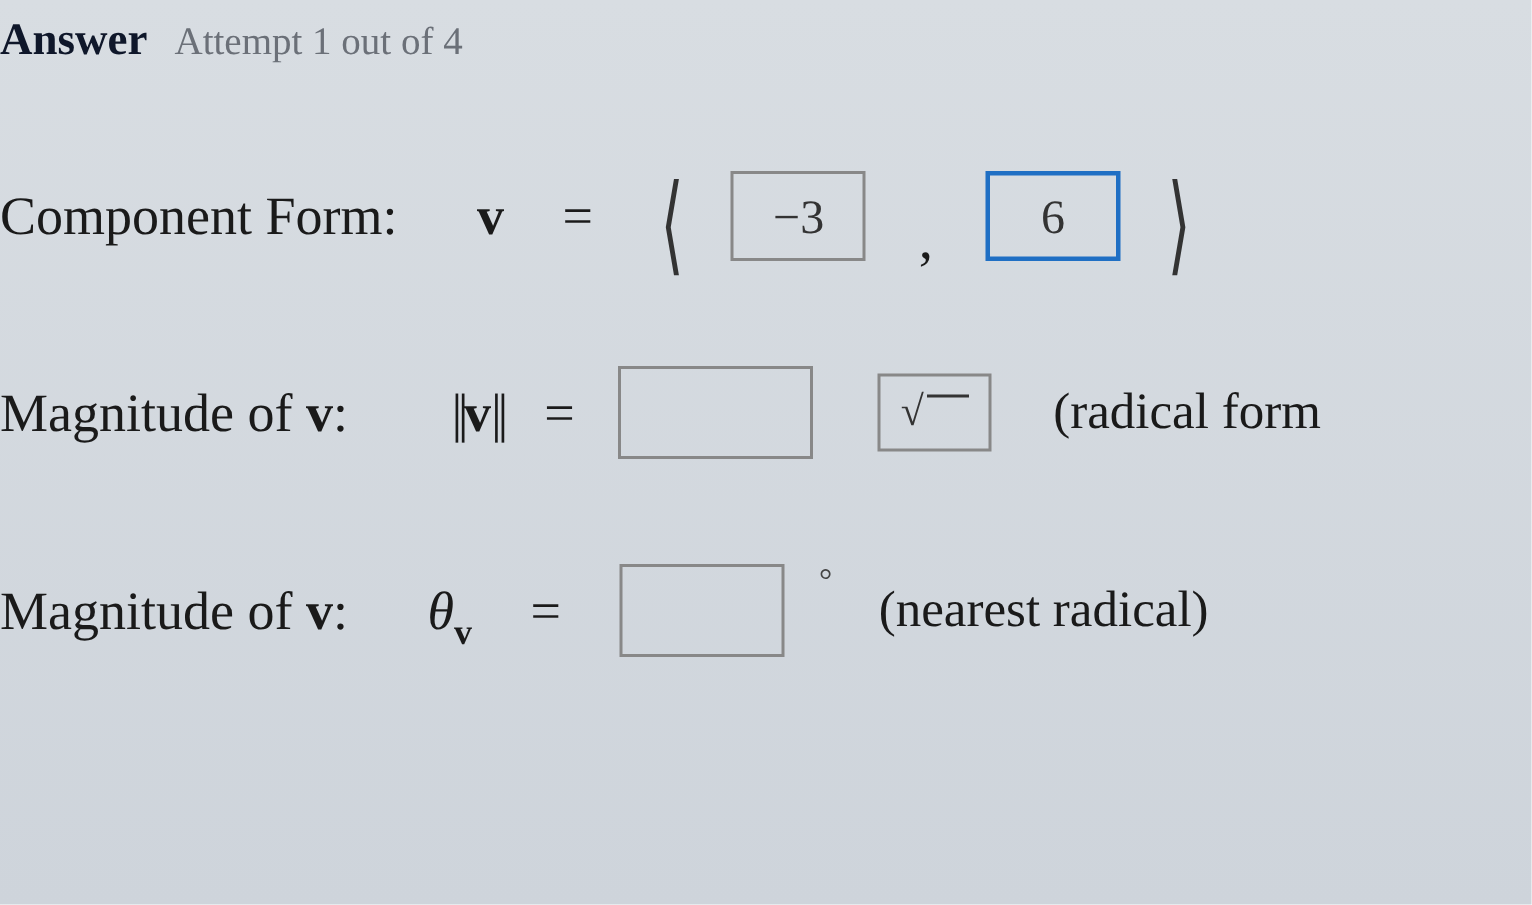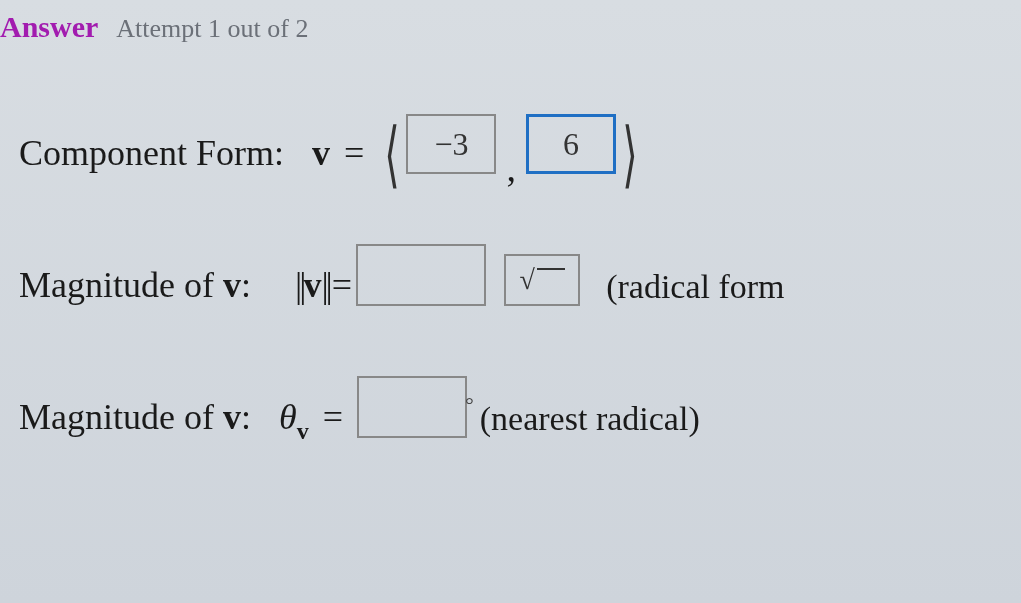--- a/index.html
+++ b/index.html
@@ -19,32 +19,33 @@
     .header {
       display: flex;
       align-items: baseline;
       gap: 18px;
       margin-bottom: 70px;
       padding-left: 0px;
     }
     .answer-label {
       font-size: 30px;
       font-weight: bold;
-      color: #a21caf;
+      color: #0f172a;
     }
     .attempt-text {
       font-size: 26px;
       color: #6b7078;
     }
     .problem-row {
       display: flex;
-      align-items: flex-end;
+      align-items: center;
       margin-bottom: 70px;
-      padding-left: 19px;
+      padding-left: 0;
       font-size: 36px;
+      gap: 25px;
     }
     .problem-label {
       color: #1a1a1a;
       margin-right: 28px;
     }
     .math-var-v {
       font-weight: bold;
     }
     .equals {
       margin: 0 14px;
@@ -103,21 +104,21 @@
     .sqrt-inner {
       display: inline-block;
       border-top: 2px solid #333;
       width: 28px;
       margin-left: 2px;
       height: 12px;
       position: relative;
       top: -6px;
     }
     .hint-text {
-      margin-left: 26px;
+      margin-left: 16px;
       font-size: 34px;
       color: #1a1a1a;
     }
     .theta-sub {
       font-style: italic;
       font-family: Georgia, serif;
     }
     .subscript-v {
       font-size: 24px;
       font-weight: bold;
@@ -138,21 +139,21 @@
     .magnitude-box {
       width: 130px;
       height: 62px;
     }
   </style>
 </head>
 <body>
 
 <div class="header">
   <span class="answer-label">Answer</span>
-  <span class="attempt-text">Attempt 1 out of 2</span>
+  <span class="attempt-text">Attempt 1 out of 4</span>
 </div>
 
 <div class="problem-row">
   <span class="problem-label">Component Form:</span>
   <span class="math-var-v">v</span>
   <span class="equals">=</span>
   <span class="angle-bracket">⟨</span>
   <span class="input-box">−3</span>
   <span class="comma">,</span>
   <span class="input-box active">6</span>

